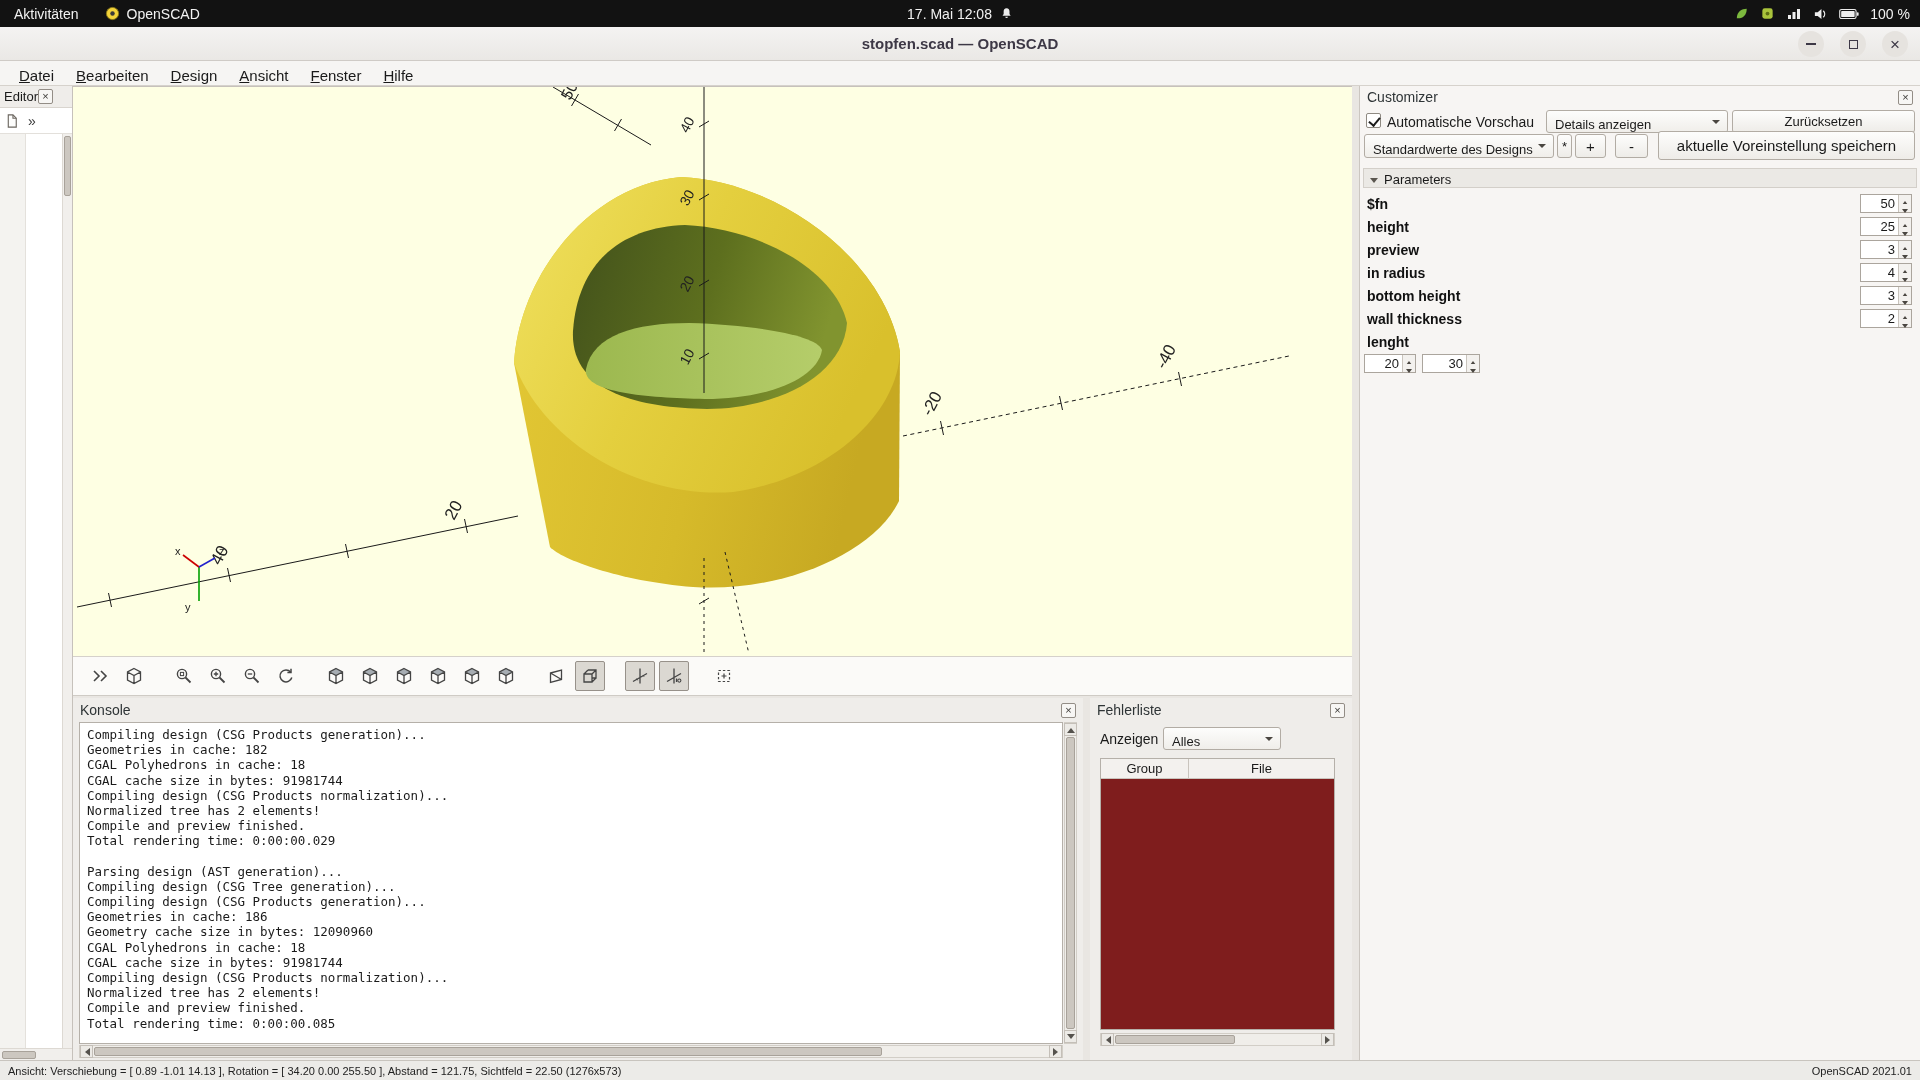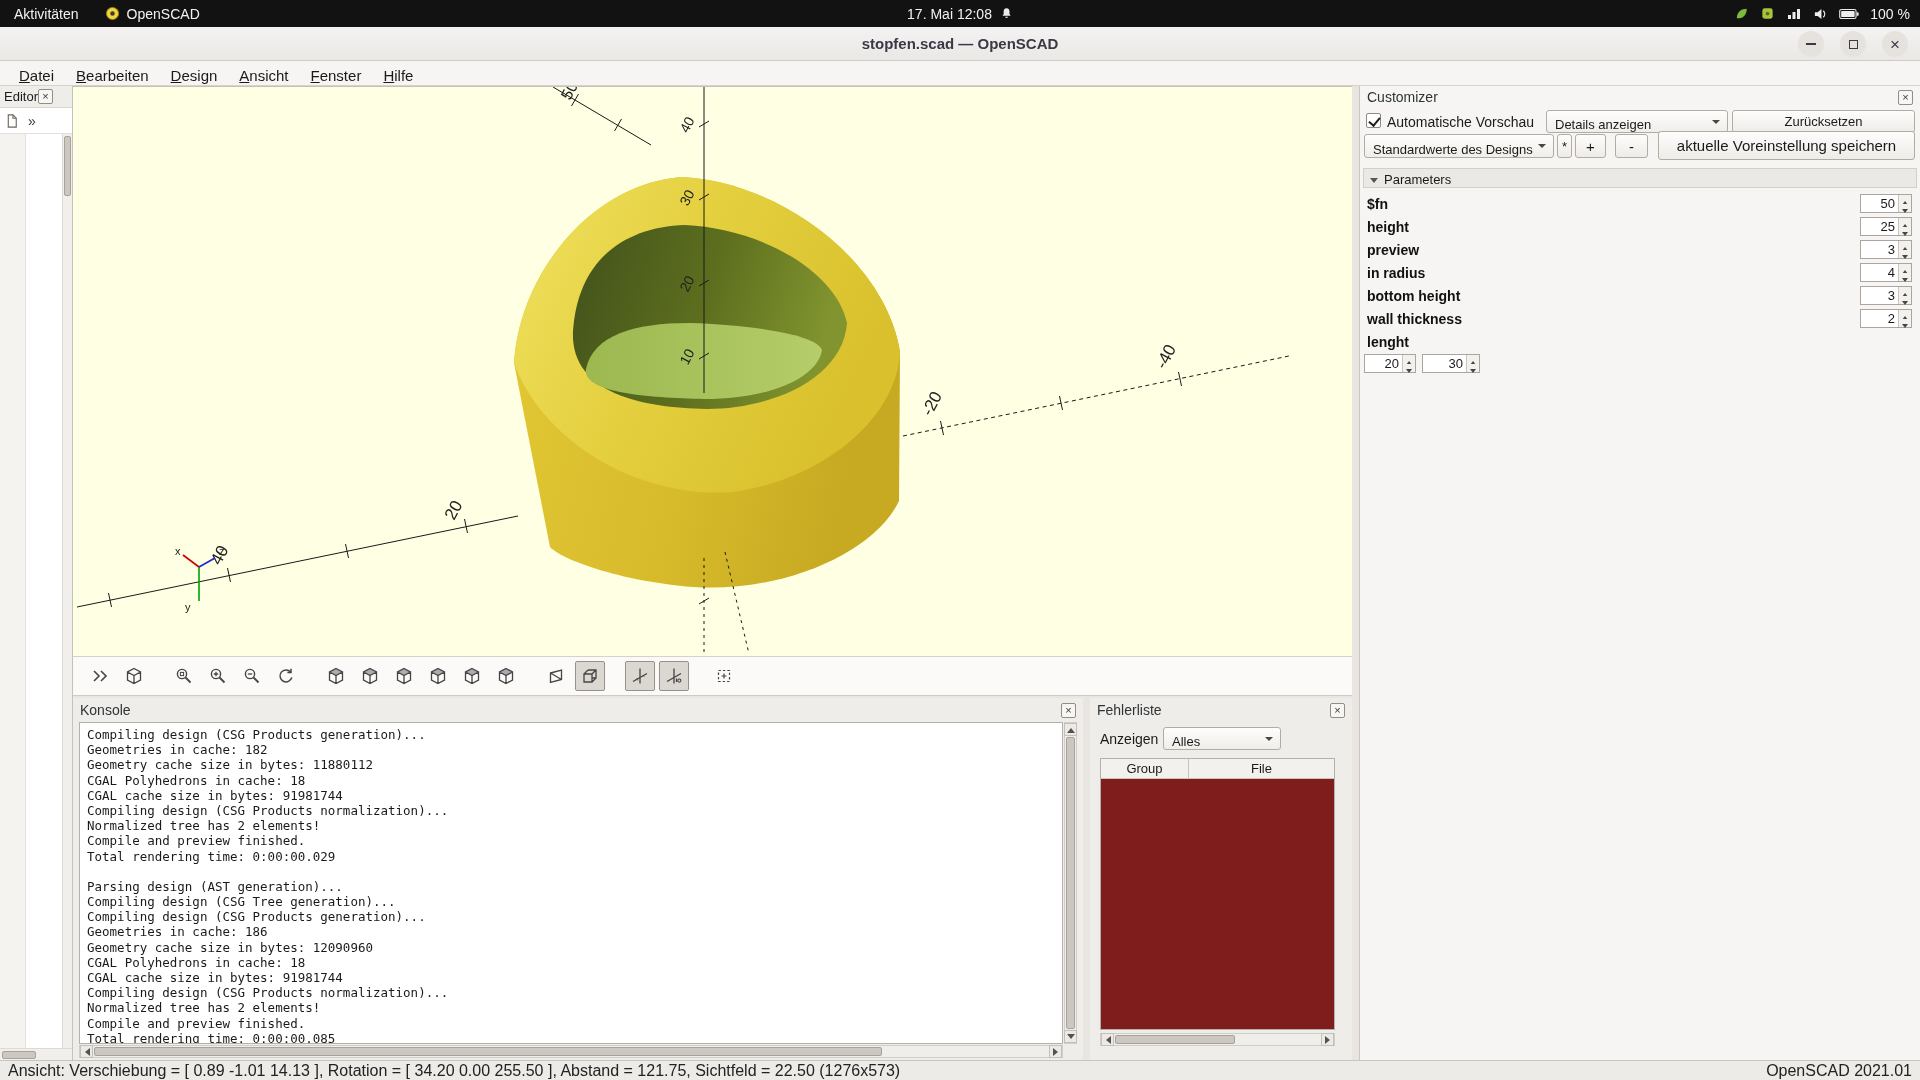--- a/index.html
+++ b/index.html
@@ -79,21 +79,21 @@
   .err-th{display:flex;height:20px;border-bottom:1px solid #c9c4bd;background:#f3f1ee;font-size:13px}
   .err-th>div{display:flex;align-items:center;justify-content:center}
 
   
   .customizer{position:absolute;left:1359px;top:86px;width:561px;height:974px;background:#f7f5f3;border-left:1px solid #cbc6c0}
   .cz-section{position:absolute;left:3px;top:82px;right:3px;height:20px;background:#ebe9e5;border:1px solid #d3cfc9;display:flex;align-items:flex-end;gap:6px;padding-left:6px;font-size:13px}
   .cz-section .tri{border:4px solid transparent;border-top:5px solid #5a564f;margin-top:4px}
   .cz-row-label{position:absolute;left:7px;font-size:14px;font-weight:bold;color:#111}
 
   
-  .statusbar{position:absolute;left:0;top:1060px;width:1920px;height:20px;background:#ecebe8;border-top:1px solid #c8c4be;display:flex;align-items:center;justify-content:space-between;padding:0 8px;font-size:16px;color:#222}
+  .statusbar{position:absolute;left:0;top:1060px;width:1920px;height:20px;background:#ecebe8;border-top:1px solid #c8c4be;display:flex;align-items:center;justify-content:space-between;padding:0 8px;font-size:11px;color:#222}
 </style>
 </head>
 <body>
 
 <svg width="0" height="0" style="position:absolute">
   <defs>
     <g id="ic-chev">
         <path d="M4 5l5 5-5 5M11 5l5 5-5 5" fill="none" stroke="#444" stroke-width="1.6"></path>
       </g>
     <g id="ic-cube">
@@ -413,21 +413,20 @@
 </div>
 
 <div class="console">
   <div class="panel-head">
     <span>Konsole</span>
     <span class="closebox">×</span>
   </div>
   <div class="console-body">
     <div class="console-line">Compiling design (CSG Products generation)...</div>
     <div class="console-line">Geometries in cache: 182</div>
-    <div class="console-line">Geometry cache size in bytes: 11880112</div>
     <div class="console-line">CGAL Polyhedrons in cache: 18</div>
     <div class="console-line">CGAL cache size in bytes: 91981744</div>
     <div class="console-line">Compiling design (CSG Products normalization)...</div>
     <div class="console-line">Normalized tree has 2 elements!</div>
     <div class="console-line">Compile and preview finished.</div>
     <div class="console-line">Total rendering time: 0:00:00.029</div>
     <div class="console-line"></div>
     <div class="console-line">Parsing design (AST generation)...</div>
     <div class="console-line">Compiling design (CSG Tree generation)...</div>
     <div class="console-line">Compiling design (CSG Products generation)...</div>

